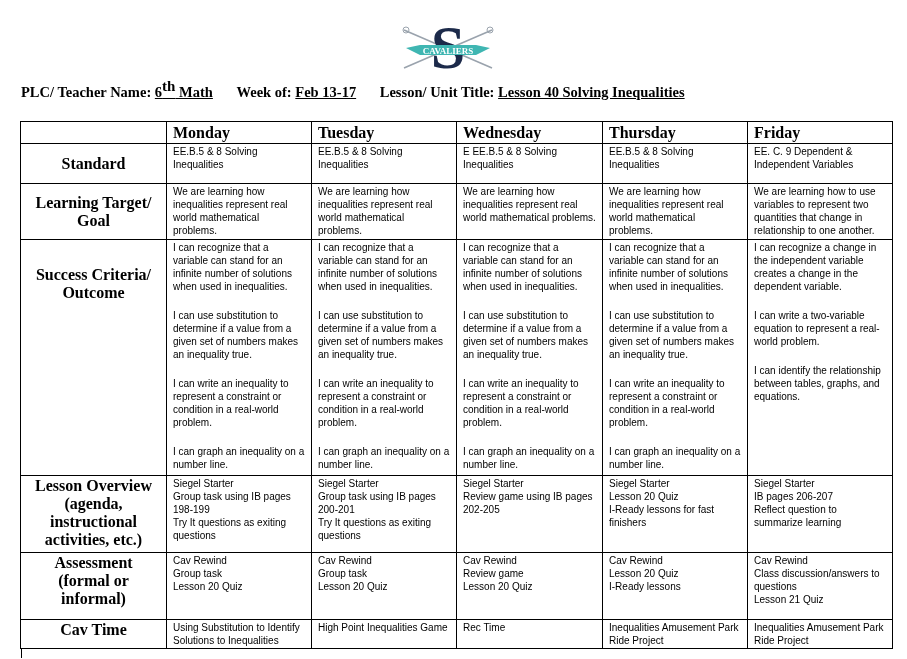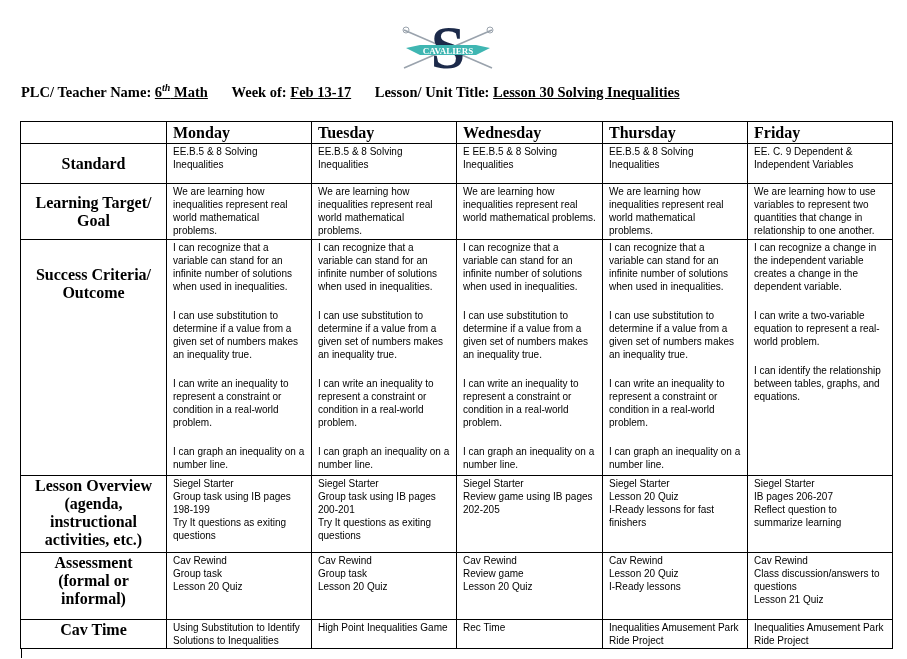--- a/index.html
+++ b/index.html
@@ -1,21 +1,21 @@
 <!DOCTYPE html>
 <html><head>
 <meta charset="utf-8">
 <style>
   html, body { margin: 0; padding: 0; background: #ffffff; }
   body { width: 907px; height: 659px; position: relative; overflow: hidden; font-family: "Liberation Sans", sans-serif; color: #000; }
   .logo { position: absolute; left: 398px; top: 18px; width: 100px; height: 58px; }
   .header-line { position: absolute; left: 21px; top: 84px; font-family: "Liberation Serif", serif; font-weight: bold; font-size: 14.5px; white-space: nowrap; }
   .header-line .seg { margin-right: 20px; }
   .header-line .val { text-decoration: underline; }
-  .header-line sup { font-size: 10px; vertical-align: super; line-height: 0; font-style: italic; }
+  .header-line sup { font-size: 15px; vertical-align: super; line-height: 0; }
   table.plan { position: absolute; left: 20px; top: 121px; border-collapse: collapse; table-layout: fixed; width: 872px; }
   table.plan td, table.plan th { border: 1px solid #000; vertical-align: top; padding: 1px 6px 0 6px; }
   th.day { font-family: "Liberation Serif", serif; font-size: 16px; font-weight: bold; text-align: left; height: 19px; padding: 0; line-height: 20px; }
   td.rowhead { font-family: "Liberation Serif", serif; font-size: 16px; font-weight: bold; text-align: center; padding: 0 3px; }
   td.cell { font-size: 10px; line-height: 13px; }
   td.cell p { margin: 0; }
   td.cell p + p { margin-top: 16px; }
   .vcenter { vertical-align: middle !important; }
   .bottom-mark { position: absolute; left: 21px; top: 648px; width: 1px; height: 10px; background: #000; }
 </style>
@@ -38,21 +38,21 @@
   <span class="seg">
     <span>PLC/ Teacher Name:</span>
     <span class="val"><span>6</span><sup>th</sup><span> Math</span></span>
   </span>
   <span class="seg">
     <span>Week of:</span>
     <span class="val">Feb 13-17</span>
   </span>
   <span class="seg">
     <span>Lesson/ Unit Title:</span>
-    <span class="val">Lesson 30 Solving Inequalities</span>
+    <span class="val">Lesson 40 Solving Inequalities</span>
   </span>
 </div>
 
 <table class="plan">
   <colgroup>
     <col style="width:146px">
       <col style="width:145px">
       <col style="width:145px">
       <col style="width:146px">
       <col style="width:145px">

